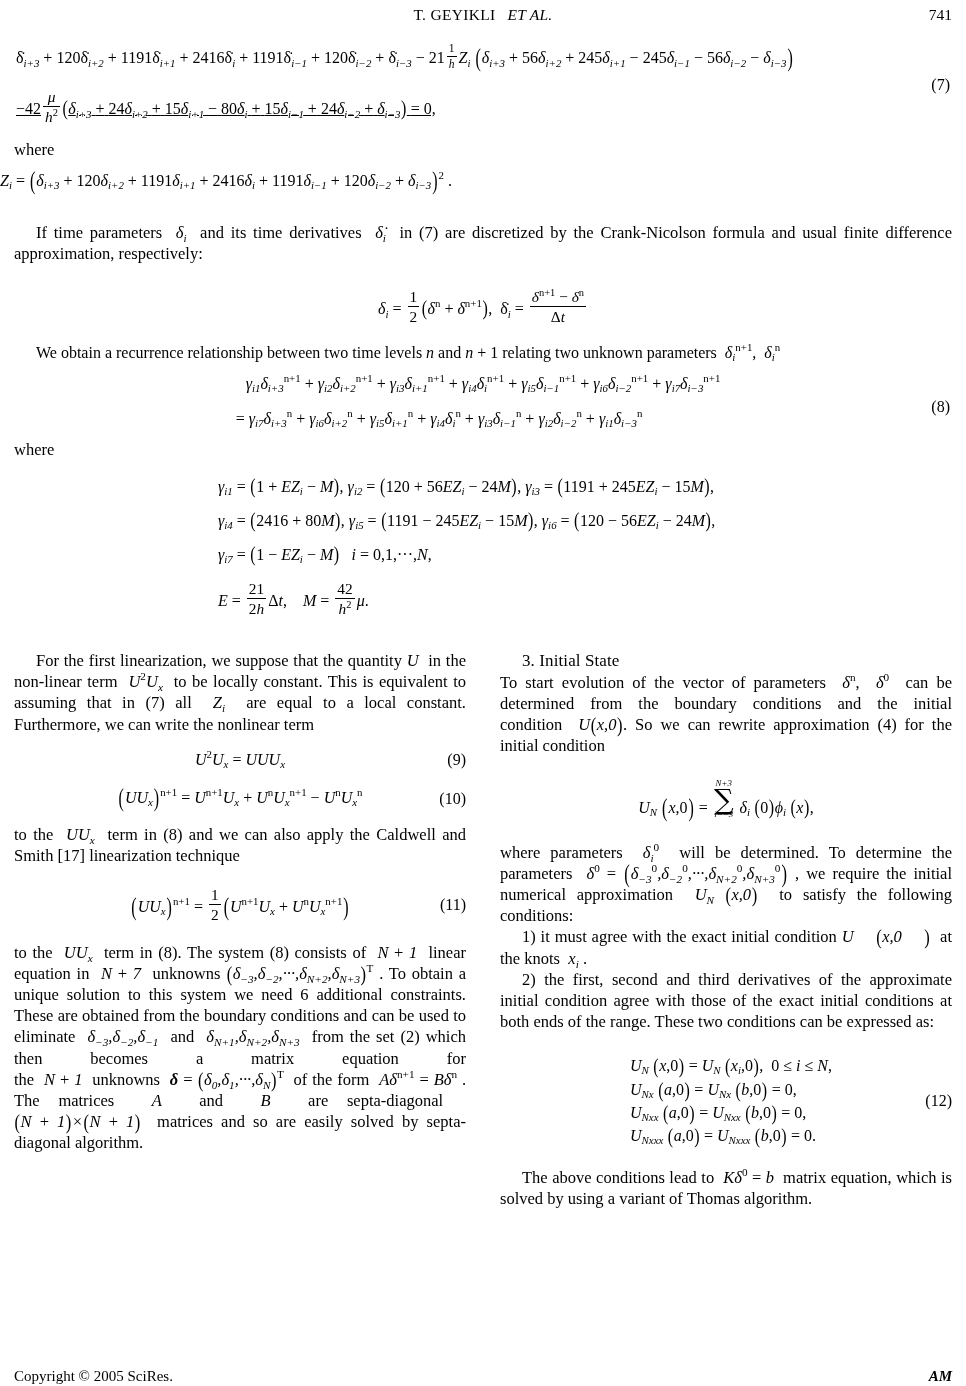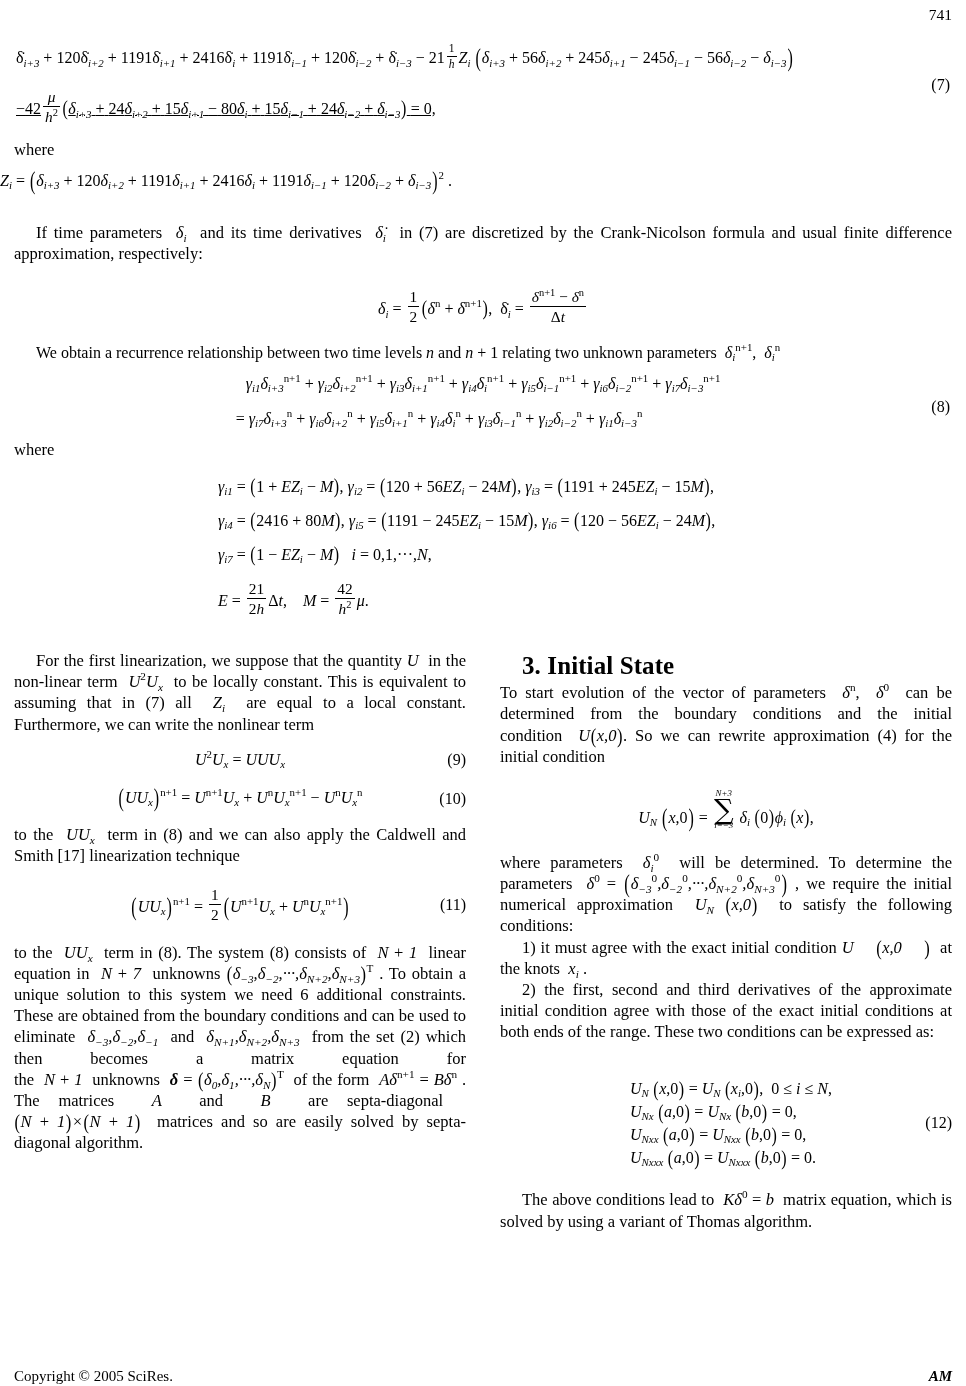--- a/index.html
+++ b/index.html
@@ -150,22 +150,22 @@
   .col-right { left: 500px; }
 
   .col p {
     margin: 0;
     text-indent: 22px;
     text-align: justify;
   }
   .col p.noind { text-indent: 0; }
 
   .sec-head {
-    font-weight: bold;
-    font-size: 25px;
+    font-weight: normal;
+    font-size: 17px;
     margin: 0 0 16px 0;
     text-indent: 0;
     letter-spacing: 0.1px;
   }
 
   .disp {
     position: relative;
     text-align: center;
     margin: 15px 0 15px 0;
     font-size: 16px;
@@ -195,20 +195,23 @@
   }
   .footer .left  { position: absolute; left: 0;  }
   .footer .right { position: absolute; right: 0; font-style: italic; font-weight: bold; }
 </style>
 </head>
 <body>
 
 <div class="page">
 
   <div class="runhead">
+    <div class="runhead-title">
+      <span>T. GEYIKLI</span><span class="et-al">ET   AL.</span>
+    </div>
     <div class="runhead-page">741</div>
   </div>
 
   <div class="eq-block math" style="left:16px; top:42px;">
     <span class="upr">δ̇</span><sub>i+3</sub> <span class="op">+</span> <span class="num">120</span><span class="upr">δ̇</span><sub>i+2</sub> <span class="op">+</span> <span class="num">1191</span><span class="upr">δ̇</span><sub>i+1</sub> <span class="op">+</span> <span class="num">2416</span><span class="upr">δ̇</span><sub>i</sub> <span class="op">+</span> <span class="num">1191</span><span class="upr">δ̇</span><sub>i−1</sub> <span class="op">+</span> <span class="num">120</span><span class="upr">δ̇</span><sub>i−2</sub> <span class="op">+</span> <span class="upr">δ̇</span><sub>i−3</sub> <span class="op">−</span> <span class="num">21</span><span class="frac small"><span class="n"><span class="upr">1</span></span><span class="d">h</span></span><span>Z</span><sub>i</sub> <span class="bigparen">(</span><span>δ</span><sub>i+3</sub> <span class="op">+</span> <span class="num">56</span><span>δ</span><sub>i+2</sub> <span class="op">+</span> <span class="num">245</span><span>δ</span><sub>i+1</sub> <span class="op">−</span> <span class="num">245</span><span>δ</span><sub>i−1</sub> <span class="op">−</span> <span class="num">56</span><span>δ</span><sub>i−2</sub> <span class="op">−</span> <span>δ</span><sub>i−3</sub><span class="bigparen">)</span>
   </div>
 
   <div class="eq-block math" style="left:16px; top:88px;text-decoration:underline;">
     <span class="op">−</span><span class="num">42</span><span class="frac"><span class="n">μ</span><span class="d">h<sup class="upr">2</sup></span></span><span class="medparen">(</span><span>δ</span><sub>i+3</sub> <span class="op">+</span> <span class="num">24</span><span>δ</span><sub>i+2</sub> <span class="op">+</span> <span class="num">15</span><span>δ</span><sub>i+1</sub> <span class="op">−</span> <span class="num">80</span><span>δ</span><sub>i</sub> <span class="op">+</span> <span class="num">15</span><span>δ</span><sub>i−1</sub> <span class="op">+</span> <span class="num">24</span><span>δ</span><sub>i−2</sub> <span class="op">+</span> <span>δ</span><sub>i−3</sub><span class="medparen">)</span> <span class="op">= 0,</span>
   </div>
@@ -307,21 +310,21 @@
     </p>
 
     <p>
       1) it must agree with the exact initial condition <span class="math">U<span class="medparen">(</span>x,0<span class="medparen">)</span></span>&nbsp;&nbsp;at the knots&nbsp;&nbsp;<span class="math">x<sub>i</sub></span> .
     </p>
 
     <p>
       2) the first, second and third derivatives of the approximate initial condition agree with those of the exact initial conditions at both ends of the range. These two conditions can be expressed as:
     </p>
 
-    <div class="disp" style="margin-top:34px; margin-bottom:20px;">
+    <div class="disp" style="margin-top:22px; margin-bottom:20px;">
       <span class="disp-lines math" style="margin-left:10px;">
         <div><span>U</span><sub>N</sub> <span class="medparen">(</span><span>x</span><span class="op">,</span><span class="num">0</span><span class="medparen">)</span> <span class="op">=</span> <span>U</span><sub>N</sub> <span class="medparen">(</span><span>x</span><sub>i</sub><span class="op">,</span><span class="num">0</span><span class="medparen">)</span><span class="op">,</span>&nbsp;&nbsp;<span class="num">0</span> <span class="op">≤</span> <span>i</span> <span class="op">≤</span> <span>N</span><span class="op">,</span></div>
         <div><span>U</span><sub>Nx</sub> <span class="medparen">(</span><span>a</span><span class="op">,</span><span class="num">0</span><span class="medparen">)</span> <span class="op">=</span> <span>U</span><sub>Nx</sub> <span class="medparen">(</span><span>b</span><span class="op">,</span><span class="num">0</span><span class="medparen">)</span> <span class="op">= 0,</span></div>
         <div><span>U</span><sub>Nxx</sub> <span class="medparen">(</span><span>a</span><span class="op">,</span><span class="num">0</span><span class="medparen">)</span> <span class="op">=</span> <span>U</span><sub>Nxx</sub> <span class="medparen">(</span><span>b</span><span class="op">,</span><span class="num">0</span><span class="medparen">)</span> <span class="op">= 0,</span></div>
         <div><span>U</span><sub>Nxxx</sub> <span class="medparen">(</span><span>a</span><span class="op">,</span><span class="num">0</span><span class="medparen">)</span> <span class="op">=</span> <span>U</span><sub>Nxxx</sub> <span class="medparen">(</span><span>b</span><span class="op">,</span><span class="num">0</span><span class="medparen">)</span> <span class="op">= 0.</span></div>
       </span>
       <span class="tag">(12)</span>
     </div>
 
     <p>

